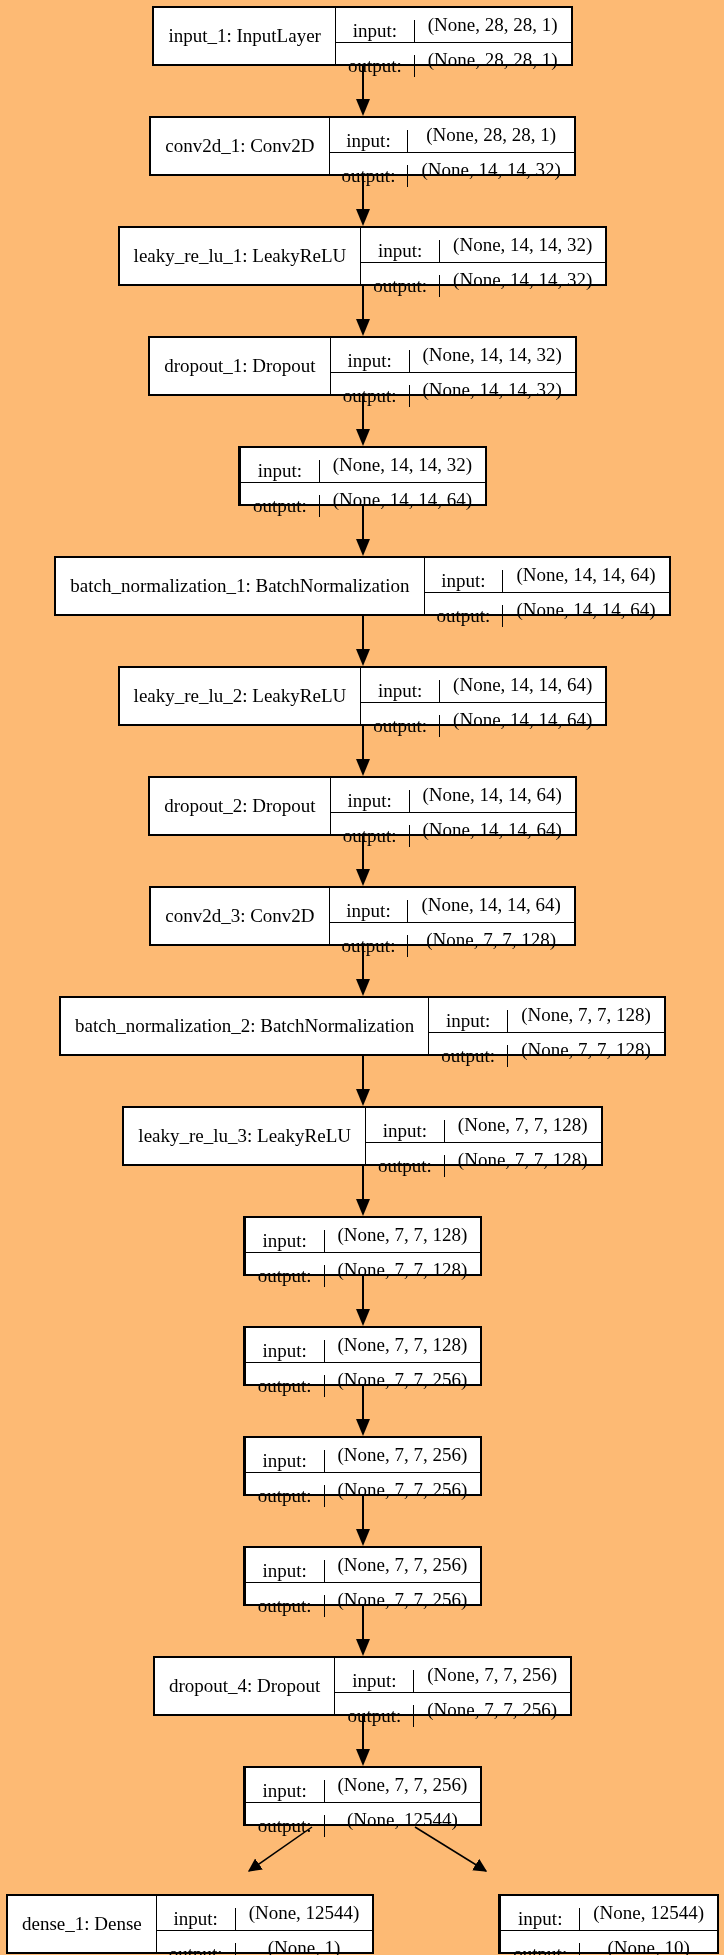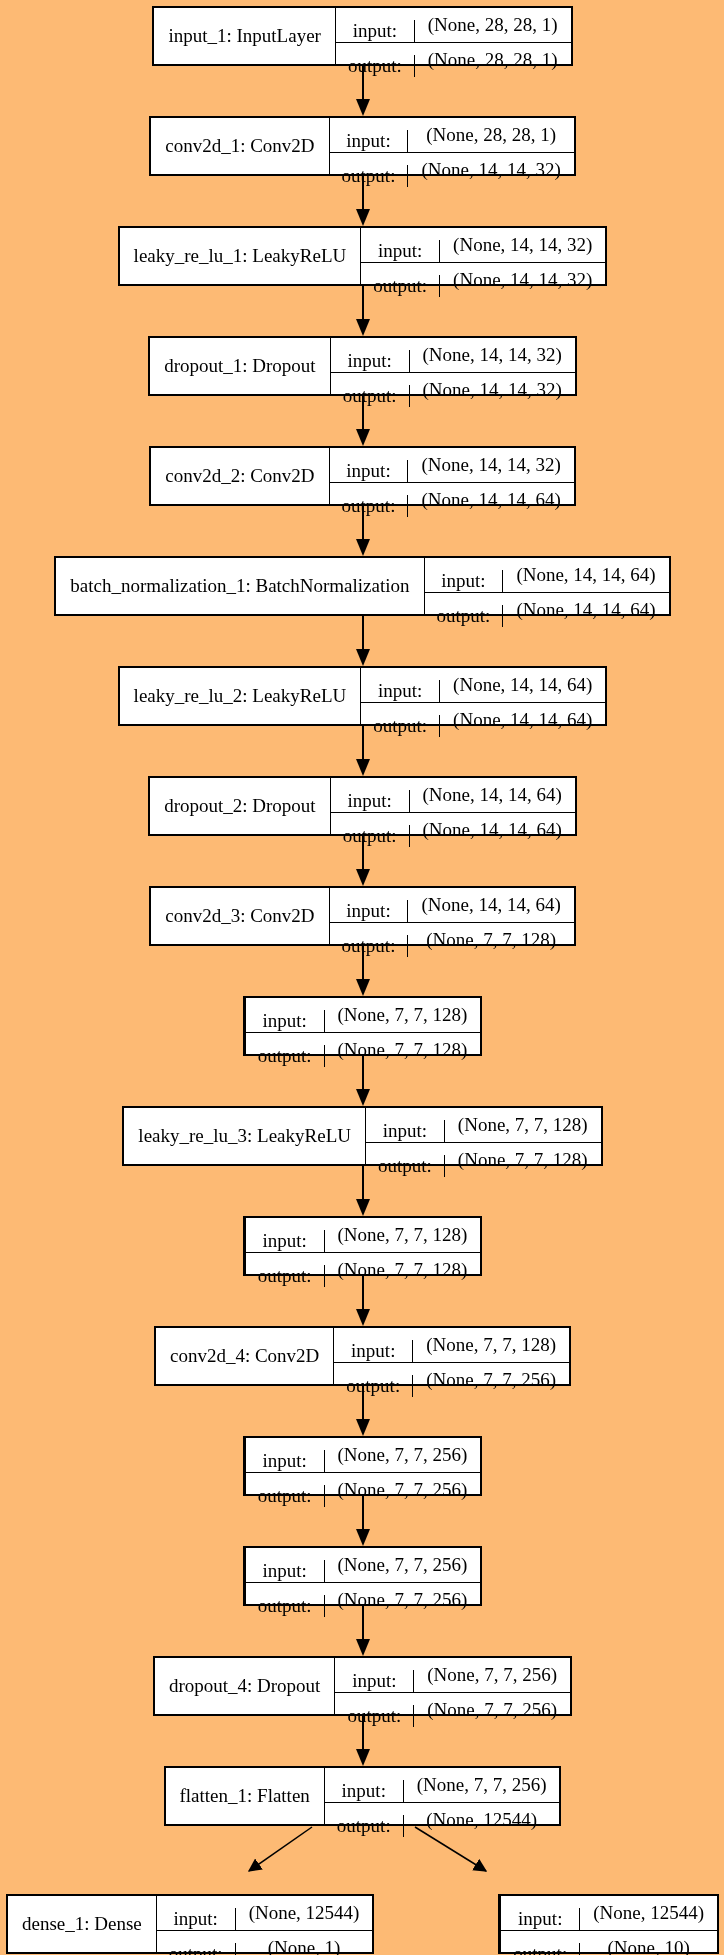--- a/index.html
+++ b/index.html
@@ -101,21 +101,20 @@
           <div class="cell io-shape row-top">(None, 14, 14, 32)</div>
           <div class="cell io-label">output:</div>
           <div class="cell io-shape">(None, 14, 14, 32)</div>
         </div>
       </div>
       <div class="varrow">
         <div class="line"></div>
         <div class="head"></div>
       </div>
       <div class="node">
-        <div class="cell name">conv2d_2: Conv2D</div>
         <div class="io">
           <div class="cell io-label row-top">input:</div>
           <div class="cell io-shape row-top">(None, 14, 14, 32)</div>
           <div class="cell io-label">output:</div>
           <div class="cell io-shape">(None, 14, 14, 64)</div>
         </div>
       </div>
       <div class="varrow">
         <div class="line"></div>
         <div class="head"></div>
@@ -166,20 +165,21 @@
           <div class="cell io-shape row-top">(None, 14, 14, 64)</div>
           <div class="cell io-label">output:</div>
           <div class="cell io-shape">(None, 7, 7, 128)</div>
         </div>
       </div>
       <div class="varrow">
         <div class="line"></div>
         <div class="head"></div>
       </div>
       <div class="node">
+        <div class="cell name">batch_normalization_2: BatchNormalization</div>
         <div class="io">
           <div class="cell io-label row-top">input:</div>
           <div class="cell io-shape row-top">(None, 7, 7, 128)</div>
           <div class="cell io-label">output:</div>
           <div class="cell io-shape">(None, 7, 7, 128)</div>
         </div>
       </div>
       <div class="varrow">
         <div class="line"></div>
         <div class="head"></div>
@@ -203,21 +203,20 @@
           <div class="cell io-shape row-top">(None, 7, 7, 128)</div>
           <div class="cell io-label">output:</div>
           <div class="cell io-shape">(None, 7, 7, 128)</div>
         </div>
       </div>
       <div class="varrow">
         <div class="line"></div>
         <div class="head"></div>
       </div>
       <div class="node">
-        <div class="cell name">conv2d_4: Conv2D</div>
         <div class="io">
           <div class="cell io-label row-top">input:</div>
           <div class="cell io-shape row-top">(None, 7, 7, 128)</div>
           <div class="cell io-label">output:</div>
           <div class="cell io-shape">(None, 7, 7, 256)</div>
         </div>
       </div>
       <div class="varrow">
         <div class="line"></div>
         <div class="head"></div>
@@ -253,21 +252,20 @@
           <div class="cell io-shape row-top">(None, 7, 7, 256)</div>
           <div class="cell io-label">output:</div>
           <div class="cell io-shape">(None, 7, 7, 256)</div>
         </div>
       </div>
       <div class="varrow">
         <div class="line"></div>
         <div class="head"></div>
       </div>
       <div class="node">
-        <div class="cell name">flatten_1: Flatten</div>
         <div class="io">
           <div class="cell io-label row-top">input:</div>
           <div class="cell io-shape row-top">(None, 7, 7, 256)</div>
           <div class="cell io-label">output:</div>
           <div class="cell io-shape">(None, 12544)</div>
         </div>
       </div>
     </div>
 
   <svg class="branch" viewBox="0 0 725 52" xmlns="http://www.w3.org/2000/svg">

